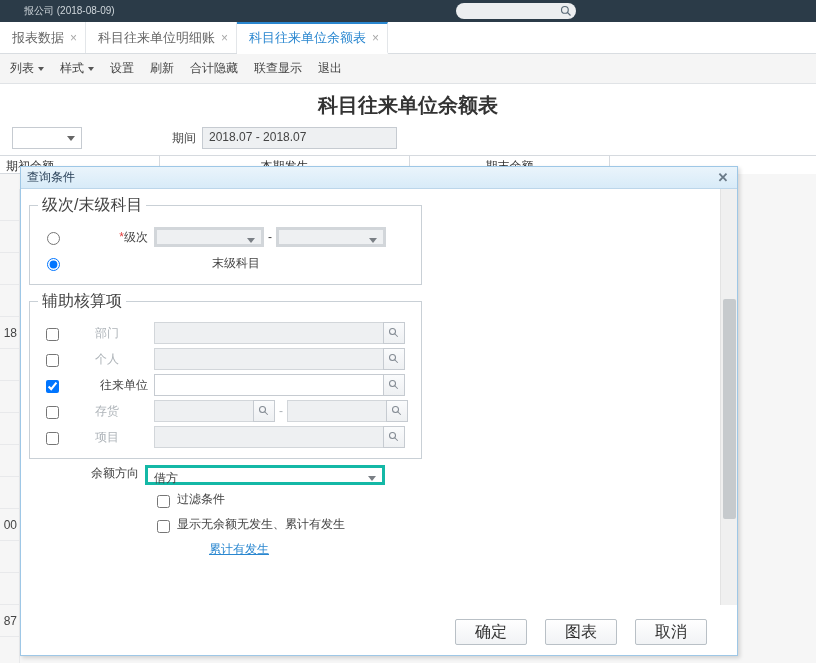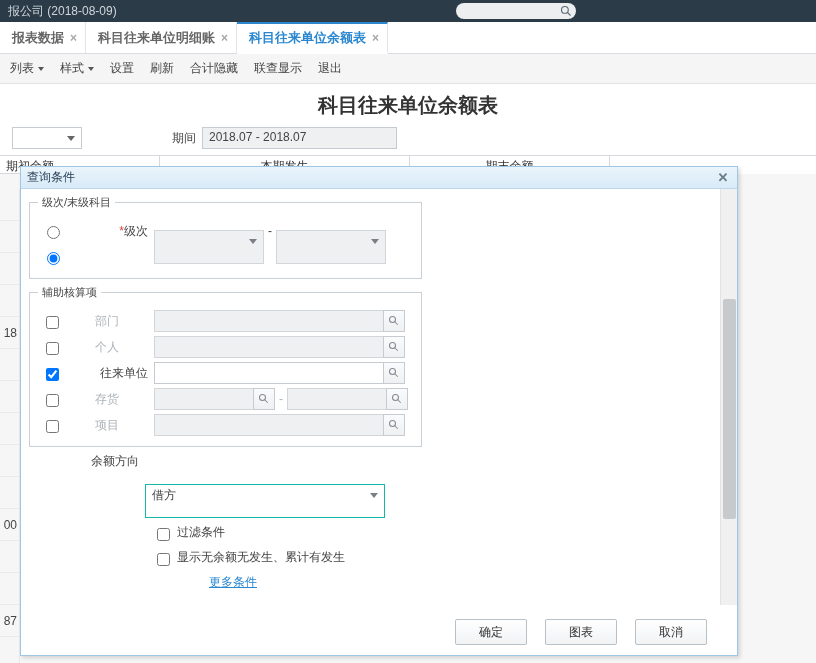--- a/index.html
+++ b/index.html
@@ -12,43 +12,42 @@
     background: #f6f6f6;
     overflow: hidden;
   }
   
   .topbar {
     height: 22px;
     background: #2b3b48;
     color: #cfd6db;
     display: flex;
     align-items: center;
-    padding-left: 8px;
-    font-size: 12px;
+    padding-left: 24px;
+    font-size: 10px;
   }
   .topbar .search-box {
     margin-left: auto;
     margin-right: 240px;
     width: 120px; height: 16px;
     background: #eceef0;
     border-radius: 8px;
     position: relative;
   }
   .topbar .search-box svg {
     position: absolute;
     right: 4px; top: 2px;
   }
   
   .doc-tabs {
     background: #fff;
     border-bottom: 1px solid #d9dde1;
     height: 32px;
     display: flex;
     align-items: stretch;
-    font-weight: bold;
   }
   .doc-tab {
     display: flex;
     align-items: center;
     padding: 0 8px 0 12px;
     font-size: 13px;
     color: #666;
     border-right: 1px solid #e3e6e9;
     gap: 6px;
   }
@@ -240,46 +239,45 @@
     background: #c6cacd;
     border-radius: 2px;
   }
   fieldset {
     border: 1px solid #c9d0d6;
     margin: 0 20px 6px 0;
     padding: 8px 8px 8px 8px;
     width: 393px;
   }
   legend {
-    font-size: 11px;
+    font-size: 16px;
     color: #444;
     padding: 0 4px;
   }
   .fs-row {
     display: flex;
     align-items: center;
     height: 26px;
     font-size: 12px;
     color: #444;
   }
   .fs-row .sel-col { width: 28px; text-align: center; }
   .fs-row .lbl {
     width: 88px;
     text-align: right;
     padding-right: 6px;
     color: #444;
   }
   .fs-row .lbl.disabled { color: #aeb4b9; text-align: center; }
   .fs-row .star { color: #e23d3d; }
   .dropdown {
-    border: 1px solid #14b8a6;
+    border: 3px solid #14b8a6;
     background: linear-gradient(#fafbfc,#eef0f2);
-    height: 34px;
+    height: 20px;
     position: relative;
-    margin-top: 31px;
   }
   .dropdown::after {
     content: "";
     position: absolute;
     right: 6px; top: 8px;
     border-top: 5px solid #7a7f85;
     border-left: 4px solid transparent;
     border-right: 4px solid transparent;
   }
   .txtinput {
@@ -331,21 +329,21 @@
     position: absolute;
     bottom: 10px; right: 30px;
     display: flex;
     gap: 18px;
   }
   .btn {
     width: 72px; height: 26px;
     border: 1px solid #b9c0c6;
     background: linear-gradient(#ffffff,#f1f3f5);
     color: #333;
-    font-size: 12px;
+    font-size: 16px;
     border-radius: 2px;
   }
 
   input[type=radio], input[type=checkbox] {
     transform: translateY(1px);
   }
 </style>
 </head>
 <body>
 
@@ -522,21 +520,21 @@
     <div class="chk-row">
       <input type="checkbox" style="">
       <span>过滤条件</span>
     </div>
     <div class="chk-row">
       <input type="checkbox" style="">
       <span>显示无余额无发生、累计有发生</span>
     </div>
 
     <div class="more-row">
-      <a class="more-link">更多条件</a>
+      <a class="more-link">累计有发生</a>
     </div>
 
     <div class="modal-scroll">
       <div class="thumb"></div>
     </div>
   </div>
 
   <div class="modal-footer">
     <button class="btn">确定</button>
     <button class="btn">图表</button>

